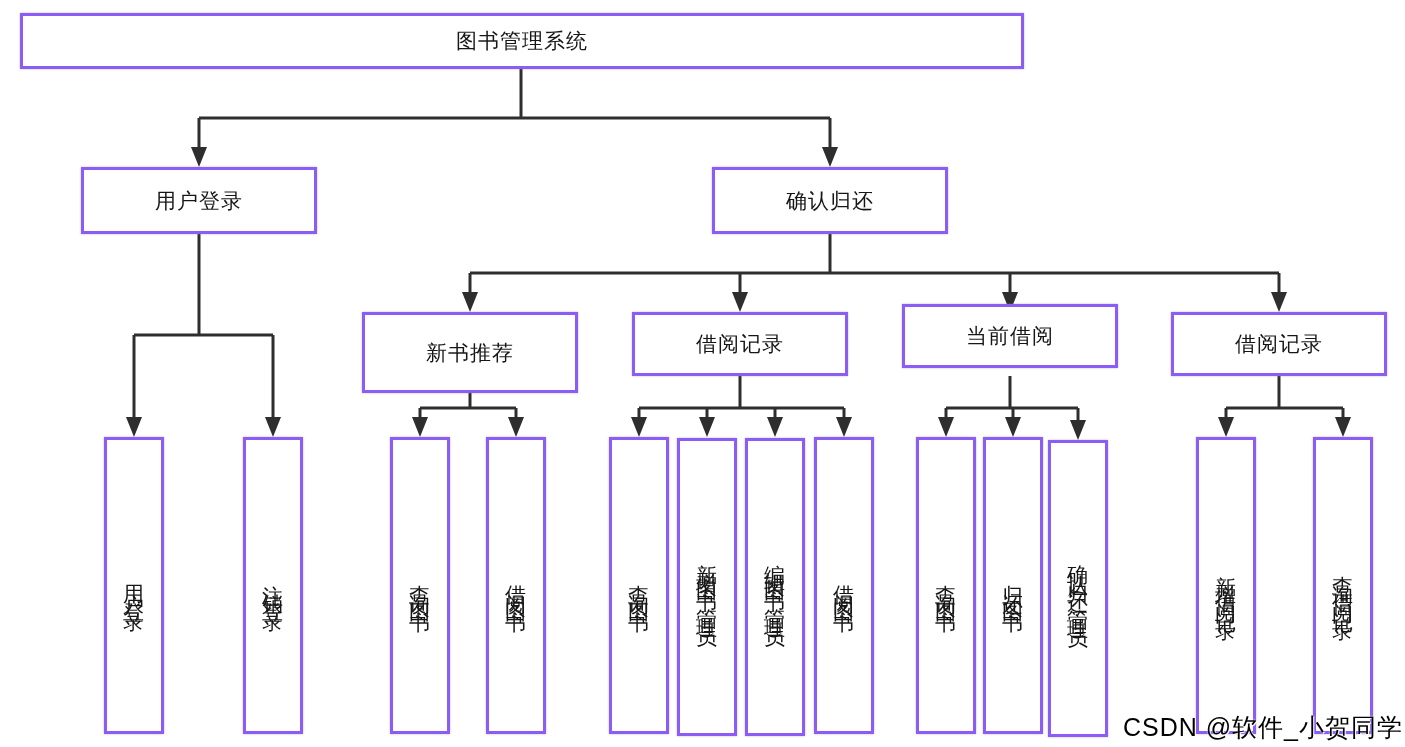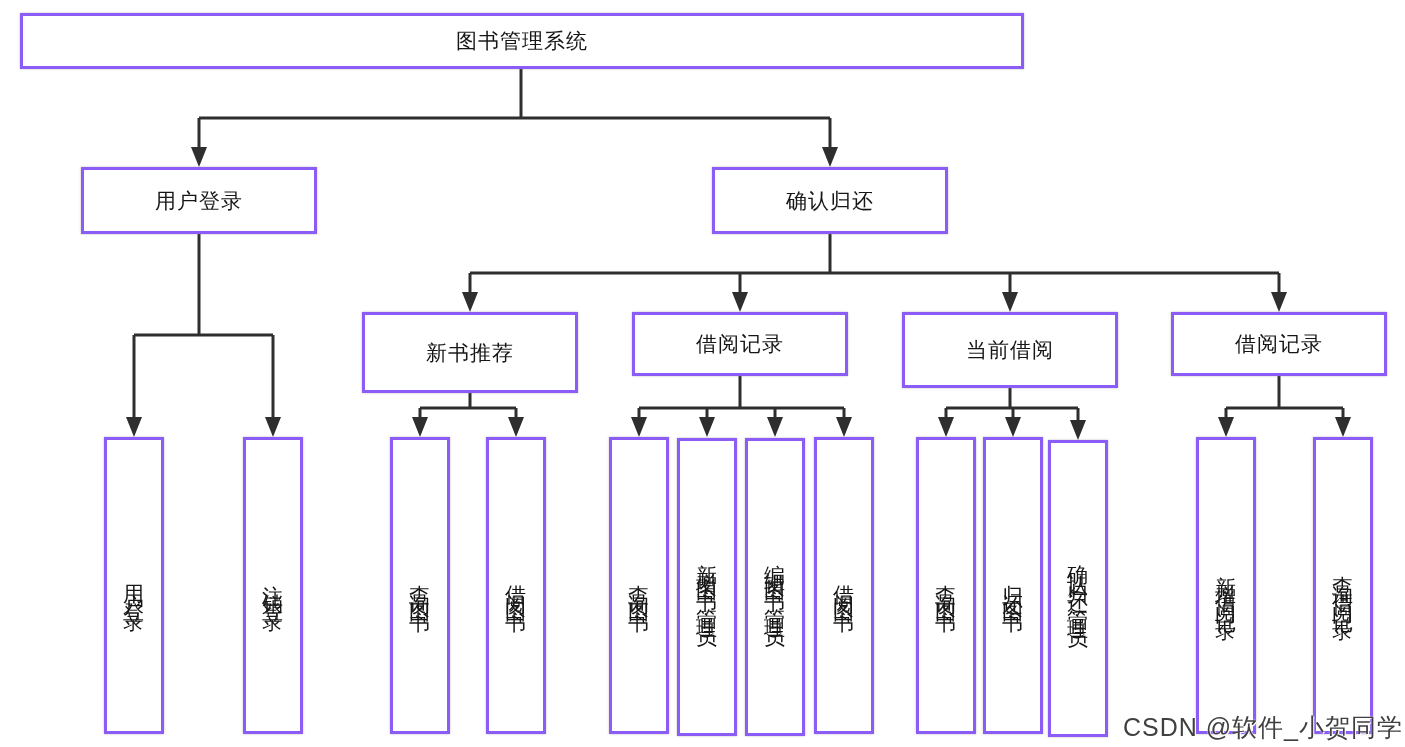--- a/index.html
+++ b/index.html
@@ -39,21 +39,21 @@
     font-size: 21px;
     letter-spacing: 9px;
     line-height: 1;
     white-space: nowrap;
   }
   .watermark {
     position: absolute;
     top: 711px;
     right: 2px;
     font-size: 25px;
-    color: #404040;
+    color: #000000;
     text-shadow: 0 0 2px #ffffff, 1px 1px 0 #ffffff;
     letter-spacing: 1px;
     white-space: nowrap;
     z-index: 5;
   }
 </style>
 </head>
 <body>
 
 <div class="stage">
@@ -123,21 +123,21 @@
   <div class="node" style="left:712px; top:167px; width:236px; height:67px;">
     <span class="lbl">确认归还</span>
   </div>
 
   <div class="node" style="left:362px; top:312px; width:216px; height:81px;">
     <span class="lbl">新书推荐</span>
   </div>
   <div class="node" style="left:632px; top:312px; width:216px; height:64px;">
     <span class="lbl">借阅记录</span>
   </div>
-  <div class="node" style="left:902px; top:312px; width:216px; height:76px;">
+  <div class="node" style="left:902px; top:304px; width:216px; height:64px;">
     <span class="lbl">当前借阅</span>
   </div>
   <div class="node" style="left:1171px; top:312px; width:216px; height:64px;">
     <span class="lbl">借阅记录</span>
   </div>
 
   <div class="node leaf" style="left:104px; top:437px; width:60px; height:297px;">
     <span class="lbl">用户登录</span>
   </div>
   <div class="node leaf" style="left:243px; top:437px; width:60px; height:297px;">

